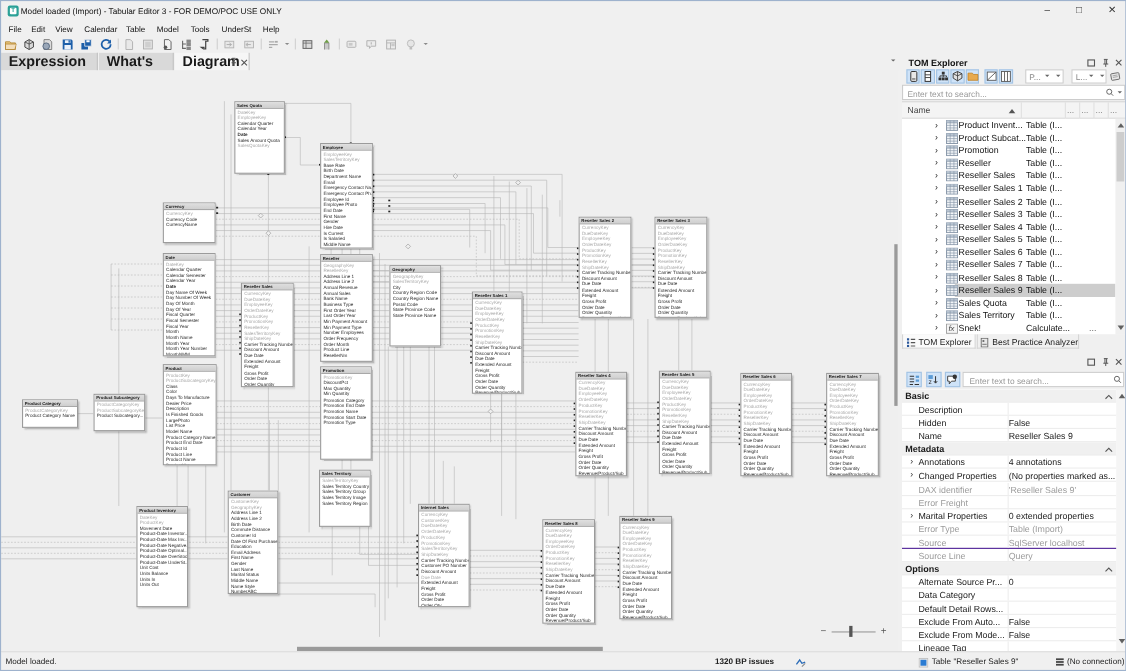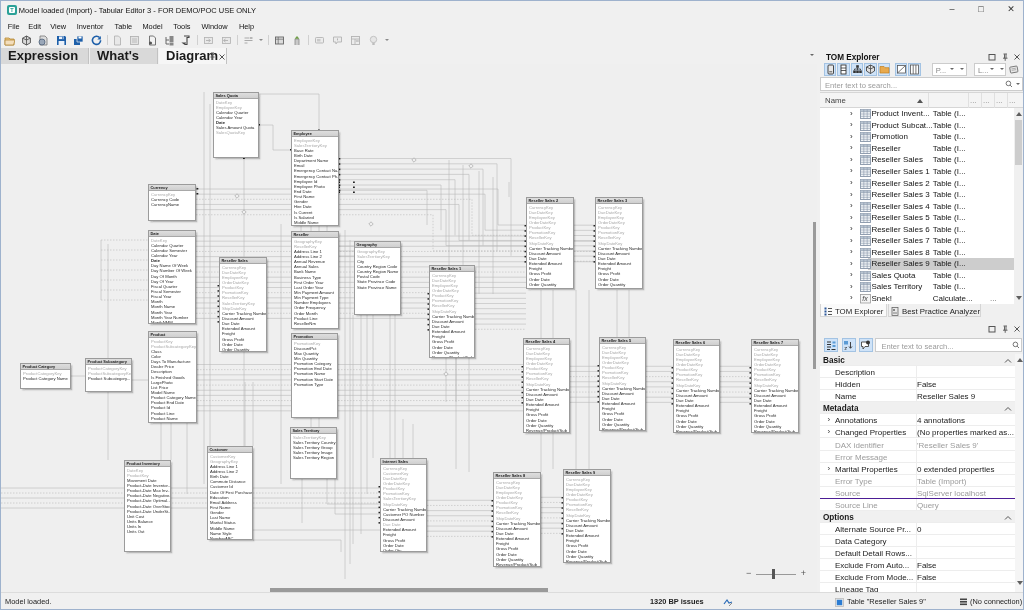--- a/index.html
+++ b/index.html
@@ -51,25 +51,25 @@
     </div>
     <div class="txt">Model loaded (Import) - Tabular Editor 3 - FOR DEMO/POC USE ONLY</div>
     <div class="winbtn" style="left:941px">–</div>
     <div class="winbtn" style="left:970px">□</div>
     <div class="winbtn" style="left:1000px">✕</div>
   </div>
 <div id="menu">
     <span style="left:6.8px">File</span>
     <span style="left:27.3px">Edit</span>
     <span style="left:49.2px">View</span>
-    <span style="left:75.7px">Inventor</span>
+    <span style="left:75.7px">Calendar</span>
     <span style="left:113.5px">Table</span>
     <span style="left:141.4px">Model</span>
     <span style="left:172.3px">Tools</span>
-    <span style="left:200.4px">Window</span>
+    <span style="left:200.4px">UnderSt</span>
     <span style="left:237.9px">Help</span>
   </div>
 <div id="tools">
     <svg class="ti" style="left:3px" width="11" height="11" viewBox="0 0 11 11">
       <path d="M1 3h4l1 1h4v6H1z" fill="#edc87e" stroke="#b58937" stroke-width="0.8"></path>
       <path d="M1 5h10l-1.5 5H1z" fill="#f3debc" stroke="#b58937" stroke-width="0.8"></path>
     </svg>
     <svg class="ti" style="left:20px" width="11" height="11" viewBox="0 0 11 11">
       <path d="M5.5 1l3.9 2.2v4.6L5.5 10 1.6 7.8V3.2z" fill="#d9d9d9" stroke="#4a4a4a" stroke-width="0.9"></path>
       <path d="M5.5 1v4M5.5 5l3.9-1.8M5.5 5L1.6 3.2M5.5 5v5" stroke="#4a4a4a" stroke-width="0.8" fill="none"></path>
@@ -1317,21 +1317,21 @@
         <span class="lbl">Changed Properties</span>
         <span class="val">(No properties marked as...</span>
         <div style="position:absolute;left:96px;top:0;width:1px;height:12.1px;background:#ededed"></div>
       </div>
       <div class="prow" style="top:84.5px;height:12.1px;border-bottom:1px solid #ededed">
         <span class="lbl gray">DAX identifier</span>
         <span class="val gray">'Reseller Sales 9'</span>
         <div style="position:absolute;left:96px;top:0;width:1px;height:12.1px;background:#ededed"></div>
       </div>
       <div class="prow" style="top:96.6px;height:12.1px;border-bottom:1px solid #ededed">
-        <span class="lbl gray">Error Message</span>
+        <span class="lbl gray">Error Freight</span>
         <span class="val gray"></span>
         <div style="position:absolute;left:96px;top:0;width:1px;height:12.1px;background:#ededed"></div>
       </div>
       <div class="prow" style="top:108.6px;height:12.1px;border-bottom:1px solid #ededed">
         <span class="exp">›</span>
         <span class="lbl">Marital Properties</span>
         <span class="val">0 extended properties</span>
         <div style="position:absolute;left:96px;top:0;width:1px;height:12.1px;background:#ededed"></div>
       </div>
       <div class="prow" style="top:120.7px;height:12.1px;border-bottom:1px solid #ededed">

